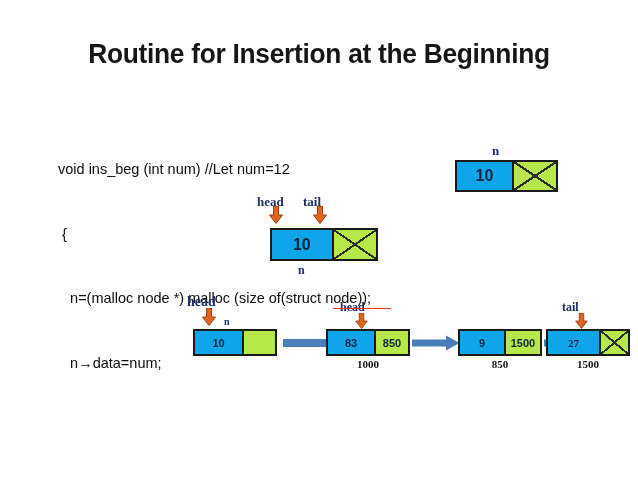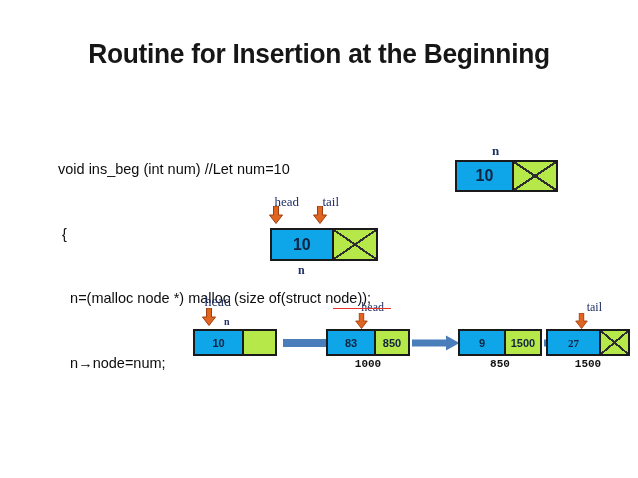--- a/index.html
+++ b/index.html
@@ -40,56 +40,56 @@
   }
   .cell.nullx::before{
     background:linear-gradient(to bottom right,transparent calc(50% - 1px),#2e2e2e calc(50% - 1px),#2e2e2e calc(50% + 1px),transparent calc(50% + 1px));
   }
   .cell.nullx::after{
     background:linear-gradient(to bottom left,transparent calc(50% - 1px),#2e2e2e calc(50% - 1px),#2e2e2e calc(50% + 1px),transparent calc(50% + 1px));
   }
 
   
   .plabel{
-    position:absolute;font-family:"Liberation Serif",serif;font-weight:normal;
-    color:#1f2f63;white-space:nowrap;text-align:right;
+    position:absolute;font-family:"Liberation Serif",serif;font-weight:bold;
+    color:#1f2f63;white-space:nowrap;text-align:left;
   }
   .plabel.struck{color:#1f2f63;}
   .plabel.struck .bar{
     position:absolute;left:-7px;right:-7px;top:50%;height:1.6px;background:#e8322a;
   }
   .nlabel{
     position:absolute;font-family:"Liberation Serif",serif;font-weight:bold;
     color:#1f2f63;white-space:nowrap;
   }
   .addr{
-    position:absolute;font-family:Liberation Mono, monospace;font-weight:bold;
+    position:absolute;font-family:Liberation Serif, serif;font-weight:bold;
     color:#111111;white-space:nowrap;text-align:center;
   }
 
   
   .downarrow{position:absolute;}
   .downarrow svg{display:block;}
 
   
   .rightarrow{position:absolute;}
   .rightarrow svg{display:block;}
 </style>
 </head>
 <body>
 
 <div id="slide">
 
   <div class="title">Routine for Insertion at the Beginning</div>
 
   <div class="code">
-    <span class="ln">void ins_beg (int num) //Let num=10</span>
+    <span class="ln">void ins_beg (int num) //Let num=12</span>
     <span class="ln"> {</span>
     <span class="ln">   n=(malloc node *) malloc (size of(struct node));</span>
-    <span class="ln">   n→node=num;</span>
+    <span class="ln">   n→data=num;</span>
     
     
     
     
     
     
     
     
     
     

